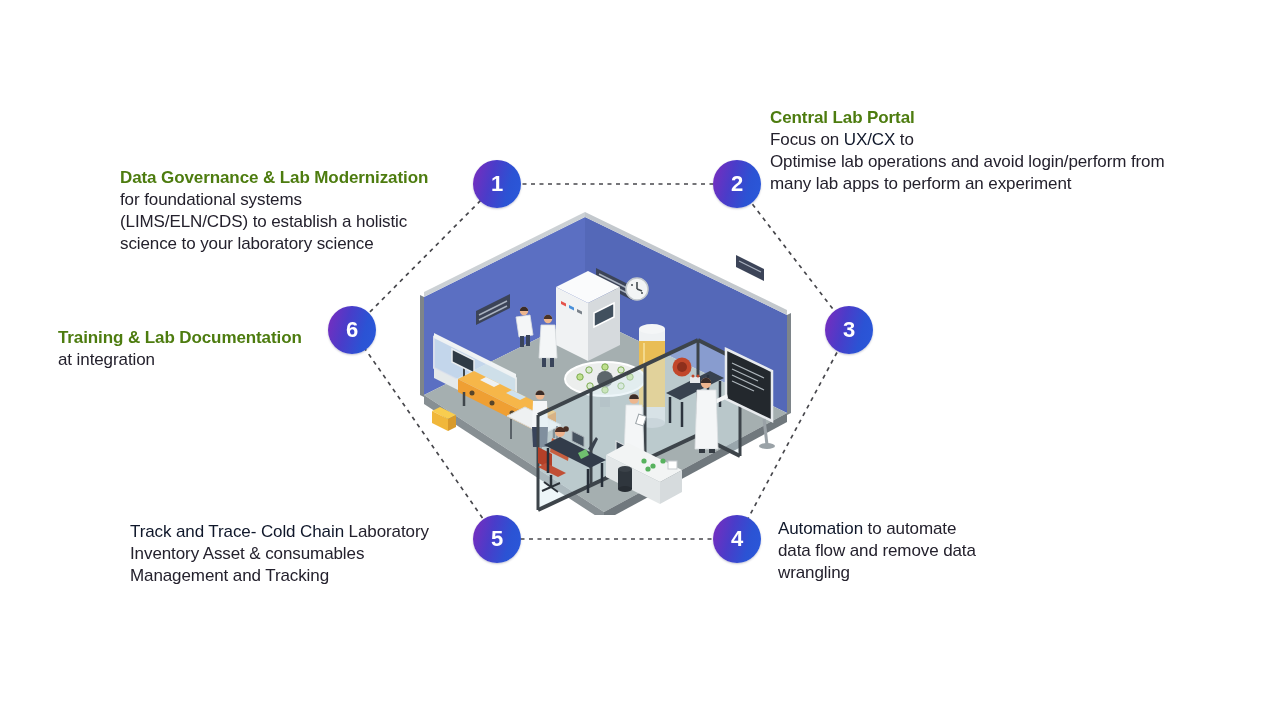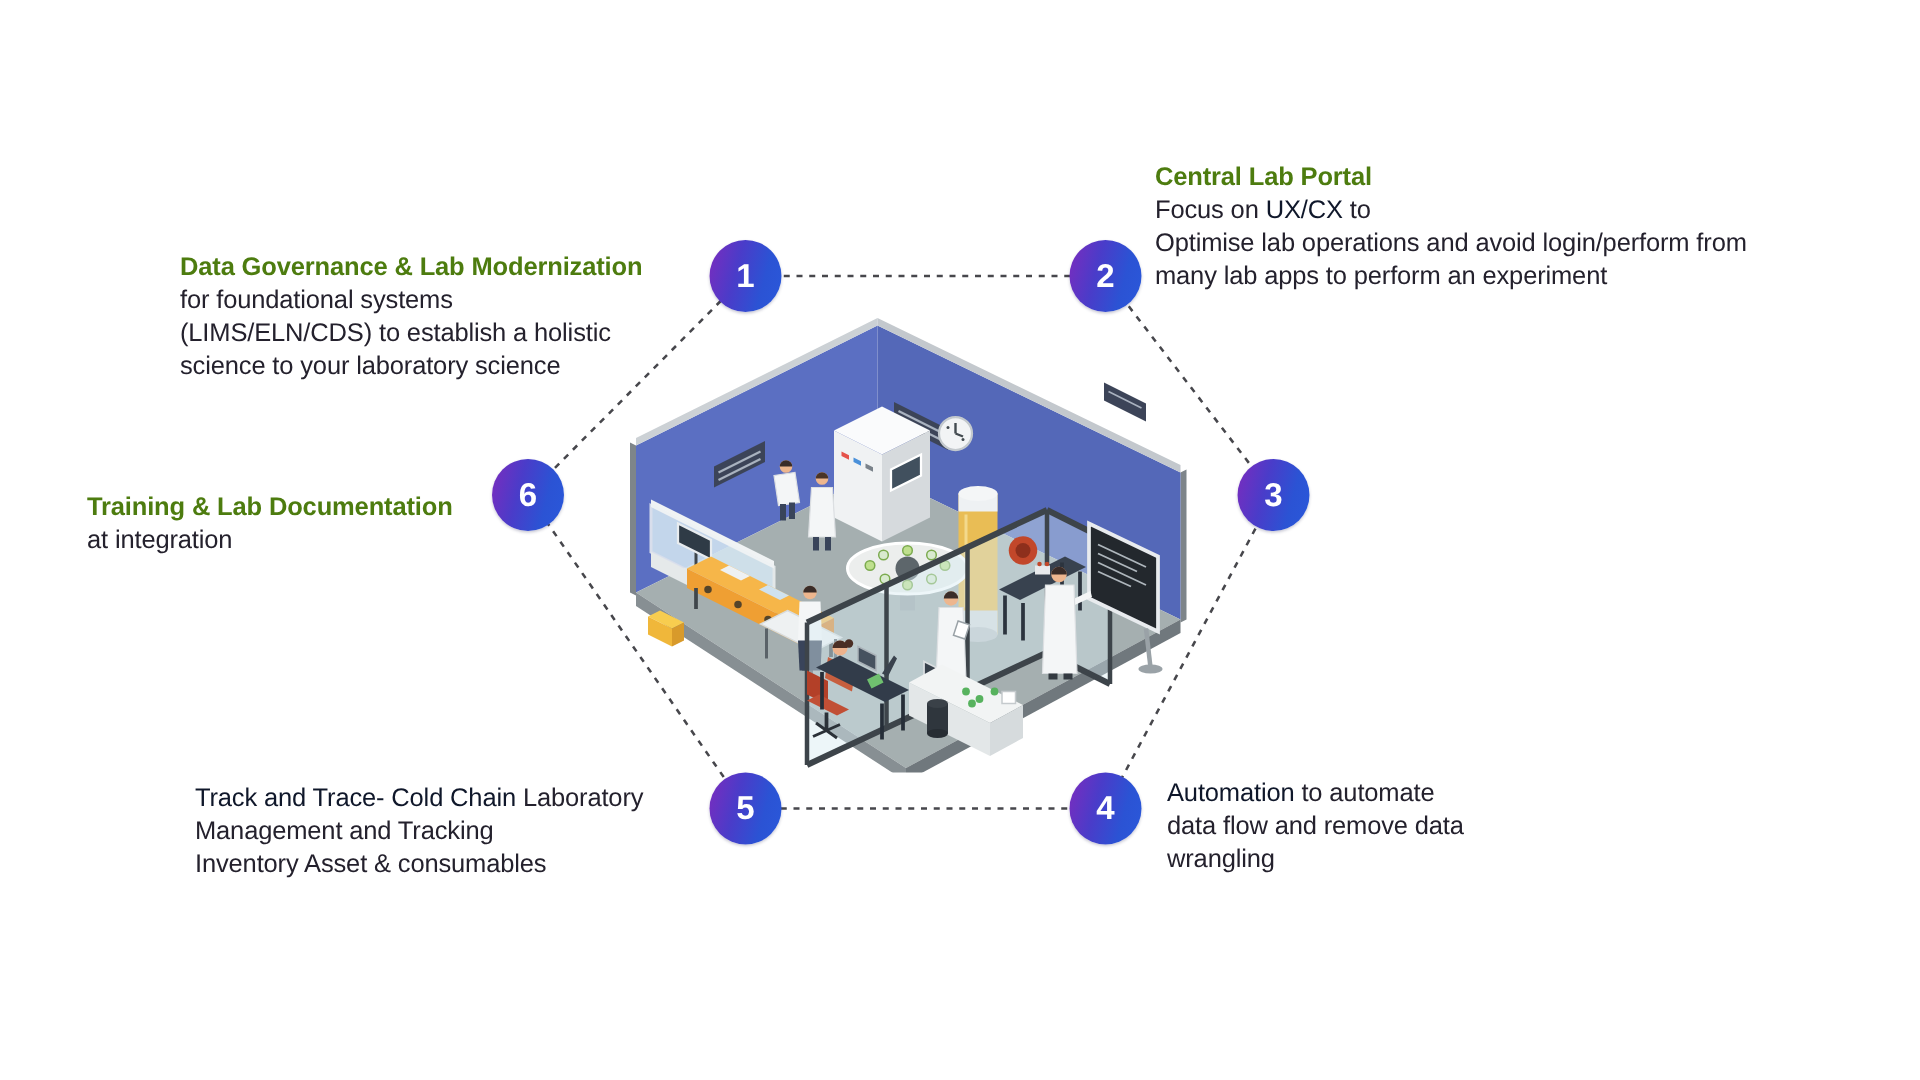--- a/index.html
+++ b/index.html
@@ -291,22 +291,22 @@
 
 
   <div class="callout" style="left:778px;top:518px;width:250px;">
     <div class="line"><span class="accent">Automation</span><span> to automate</span></div>
     <div class="line">data flow and remove data</div>
     <div class="line">wrangling</div>
   </div>
 
   <div class="callout" style="left:110px;top:521px;width:370px;margin-left:20px;">
     <div class="line"><span class="accent">Track and Trace- Cold Chain</span><span> Laboratory</span></div>
+    <div class="line">Inventory Asset &amp; consumables</div>
     <div class="line">Management and Tracking</div>
-    <div class="line">Inventory Asset &amp; consumables</div>
   </div>
 
   <div class="callout" style="left:58px;top:327px;width:280px;">
     <div class="title">Training &amp; Lab Documentation</div>
     <div class="line">at integration</div>
   </div>
 
 </div>
 
 </body></html>

